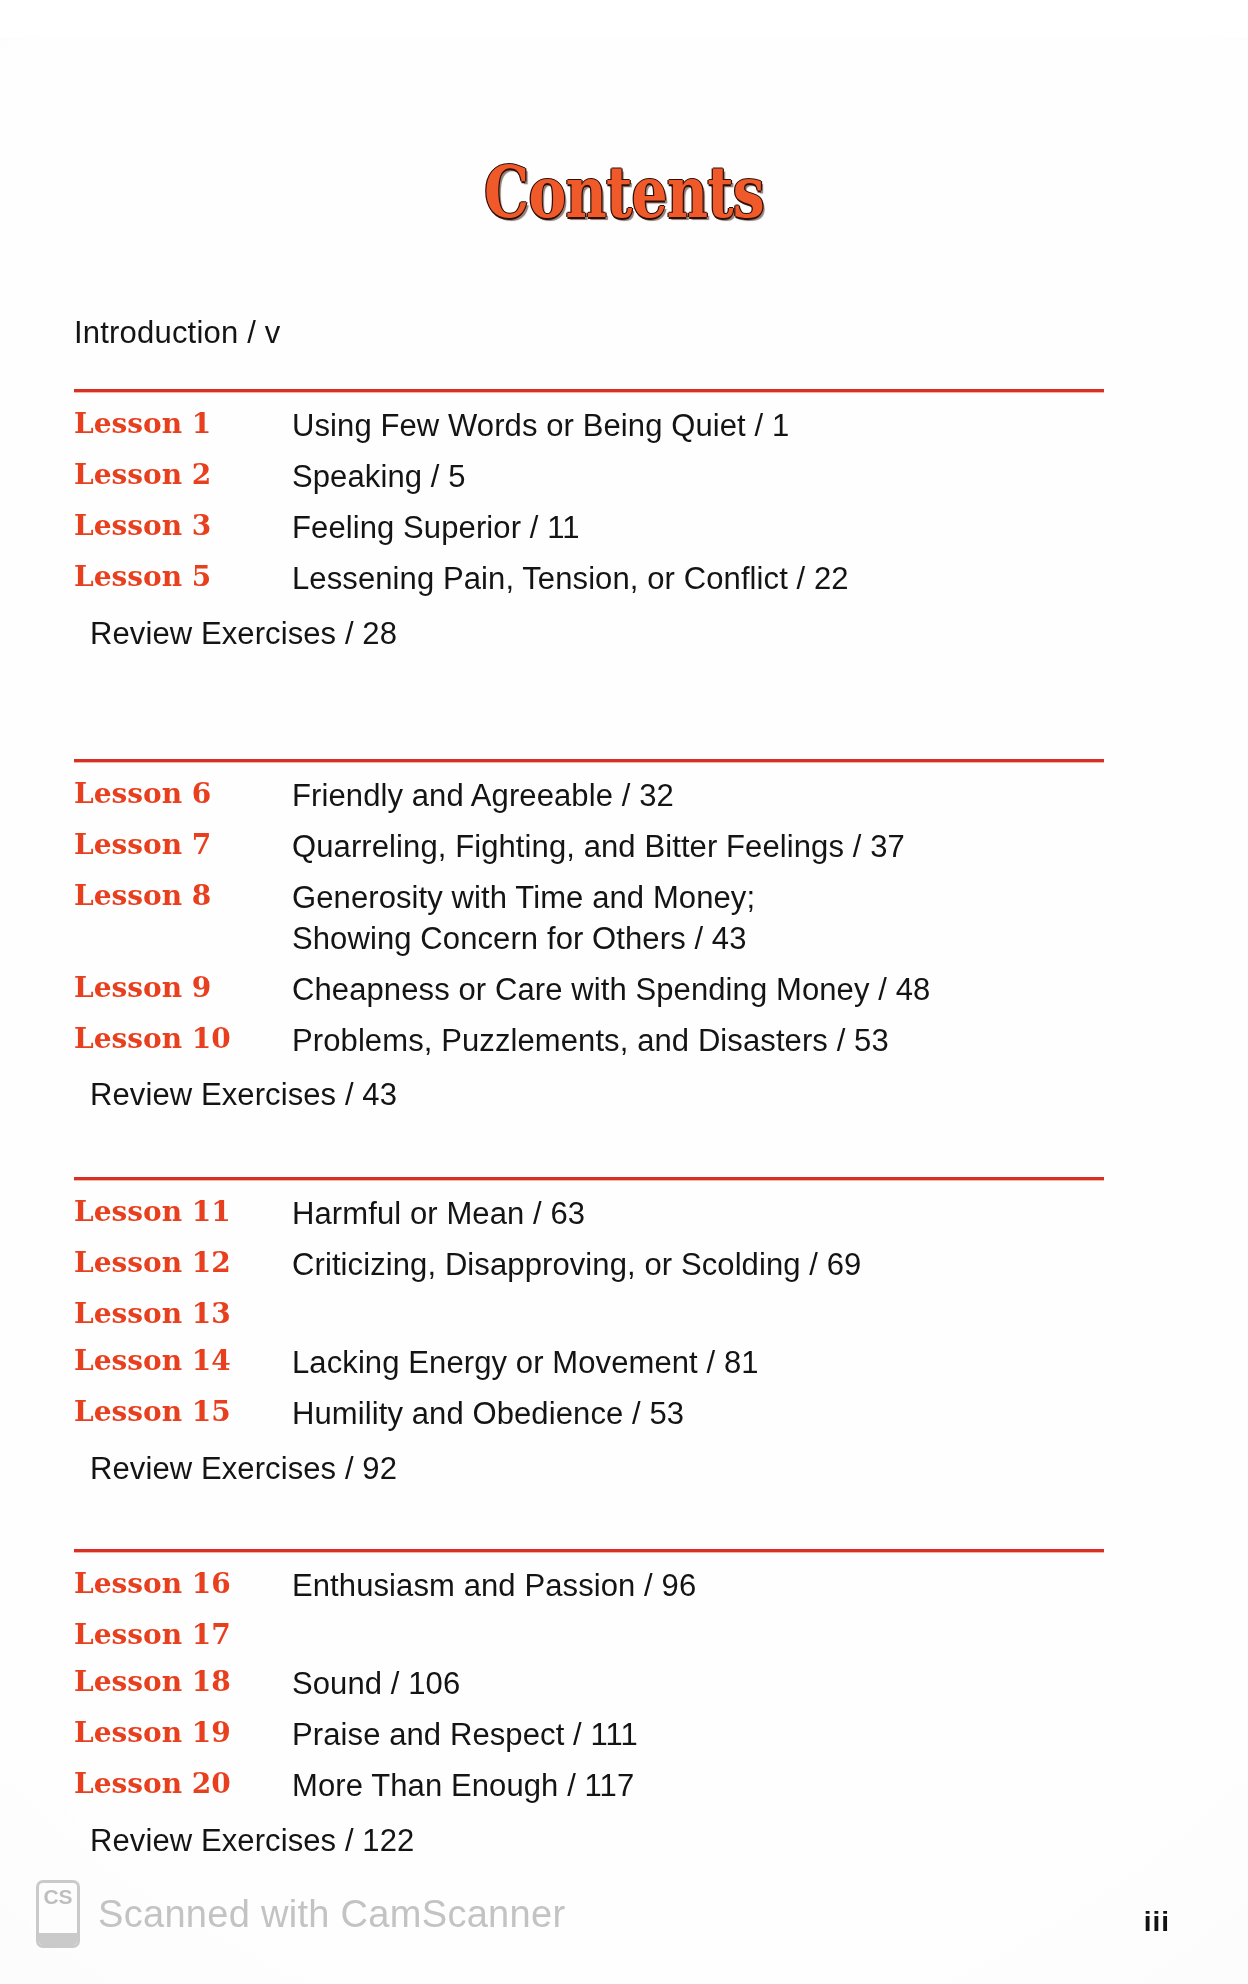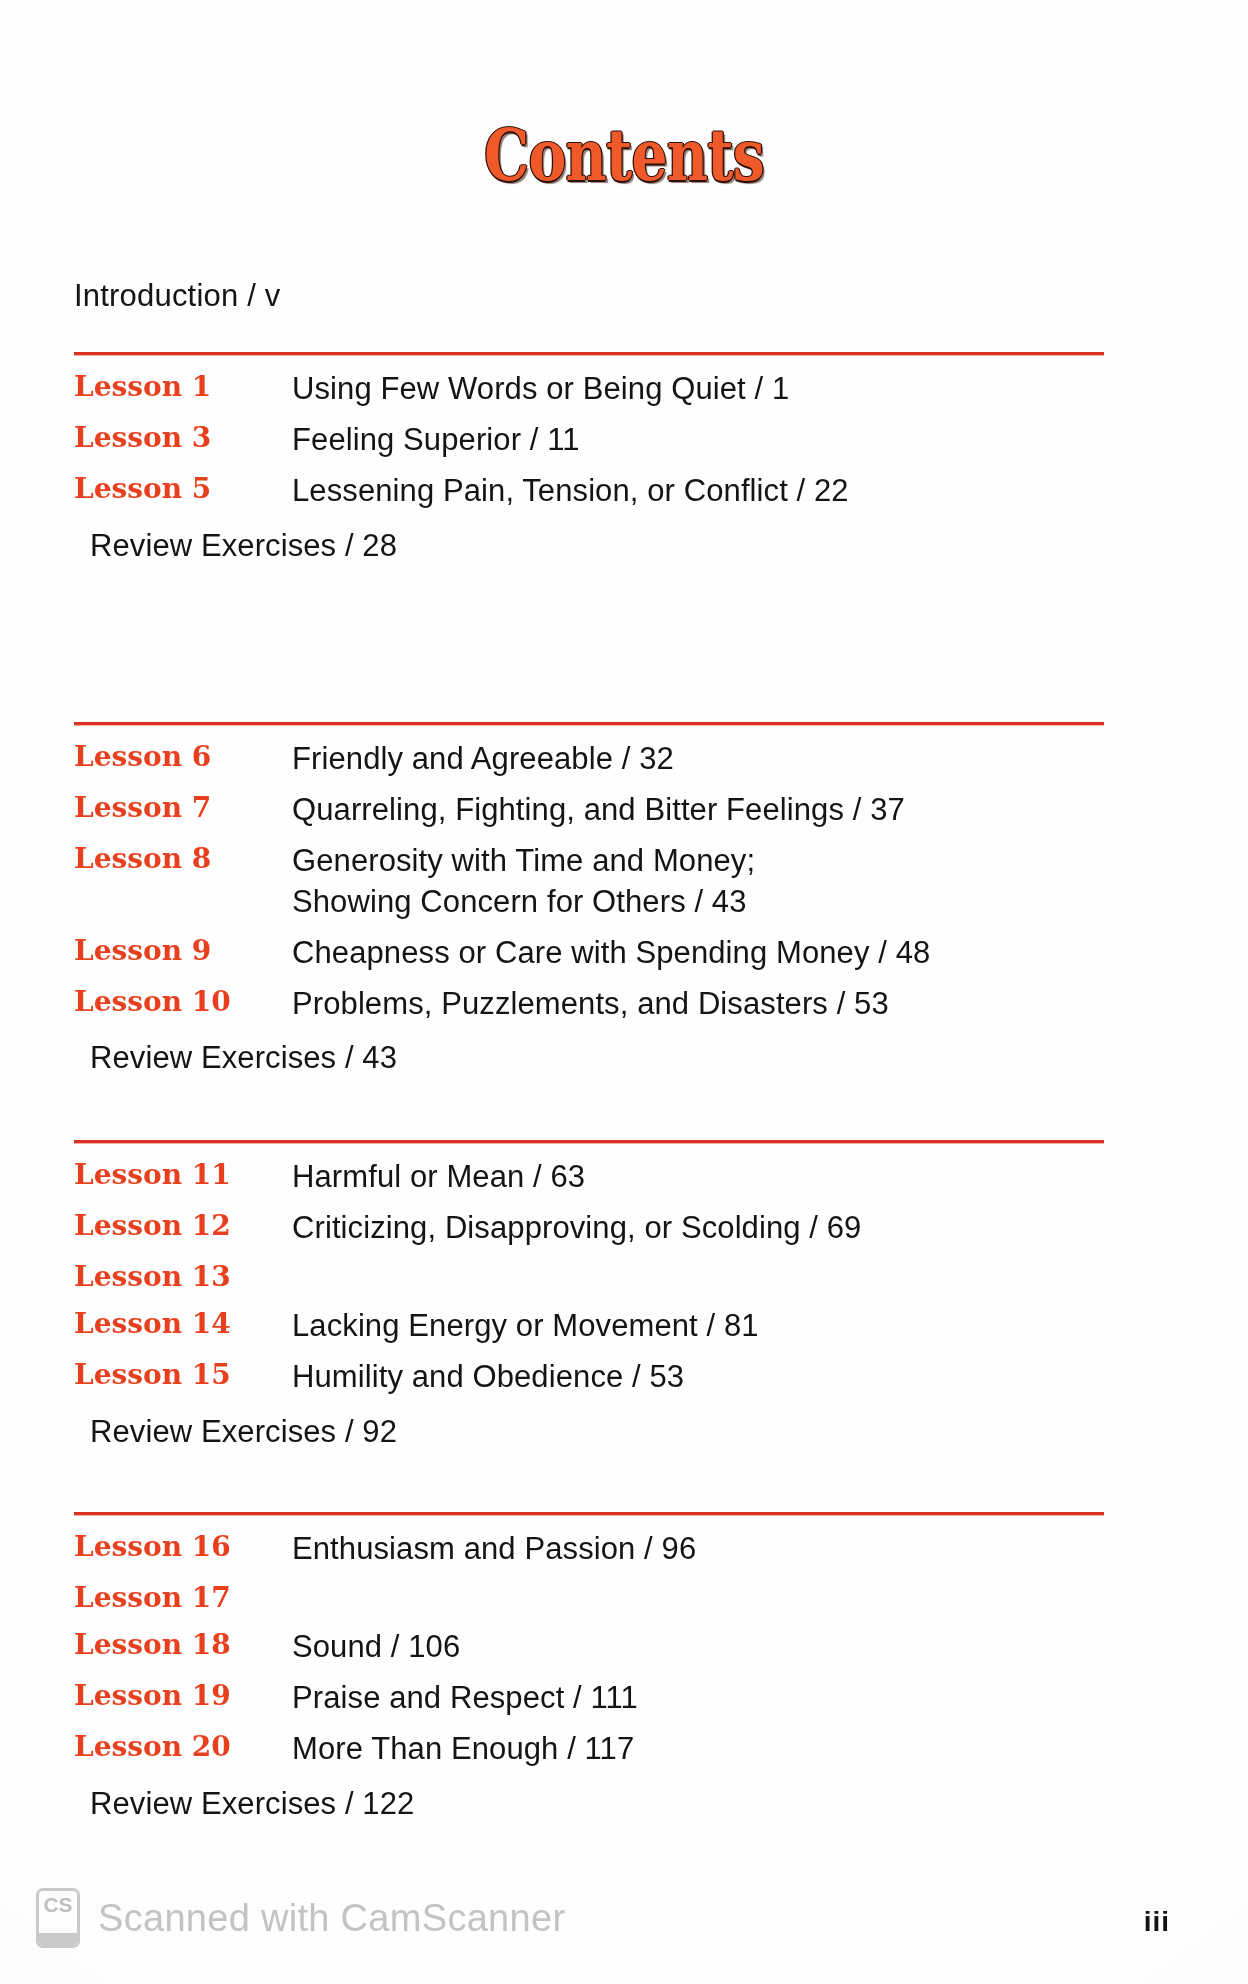--- a/index.html
+++ b/index.html
@@ -16,20 +16,21 @@
     color: #161616;
     overflow: hidden;
   }
 
   
   .page {
     position: absolute;
     inset: 0;
     background: #fefefe;
     padding: 16px;
+    margin-top: 37px;
   }
 
   
   .scan-tint {
     position: absolute;
     inset: 0;
     pointer-events: none;
     background:
       radial-gradient(ellipse 120% 90% at 50% 45%, rgba(255,255,255,0) 60%, rgba(0,0,0,0.025) 100%);
   }
@@ -123,21 +124,21 @@
     position: absolute;
     left: 36px;
     bottom: 36px;
     display: flex;
     align-items: center;
     gap: 18px;
     opacity: 0.98;
   }
   .cs-logo {
     width: 44px;
-    height: 60px;
+    height: 68px;
     border: 3px solid #c9c9c9;
     border-radius: 7px;
     position: relative;
     box-sizing: border-box;
     overflow: hidden;
     flex: 0 0 auto;
   }
   .cs-logo .cs-text {
     position: absolute;
     top: 2px;
@@ -186,20 +187,24 @@
   <div class="intro">Introduction / v</div>
 
   <div class="block" style="top:352px;">
     <hr class="rule">
     <div class="rows">
       <div class="row">
         <span class="lesson-label">Lesson 1</span>
         <span class="lesson-title">Using Few Words or Being Quiet / 1</span>
       </div>
       <div class="row">
+        <span class="lesson-label">Lesson 2</span>
+        <span class="lesson-title">Speaking / 5</span>
+      </div>
+      <div class="row">
         <span class="lesson-label">Lesson 3</span>
         <span class="lesson-title">Feeling Superior / 11</span>
       </div>
       <div class="row">
         <span class="lesson-label">Lesson 5</span>
         <span class="lesson-title">Lessening Pain, Tension, or Conflict / 22</span>
       </div>
     </div>
     <div class="review">Review Exercises / 28</div>
   </div>

